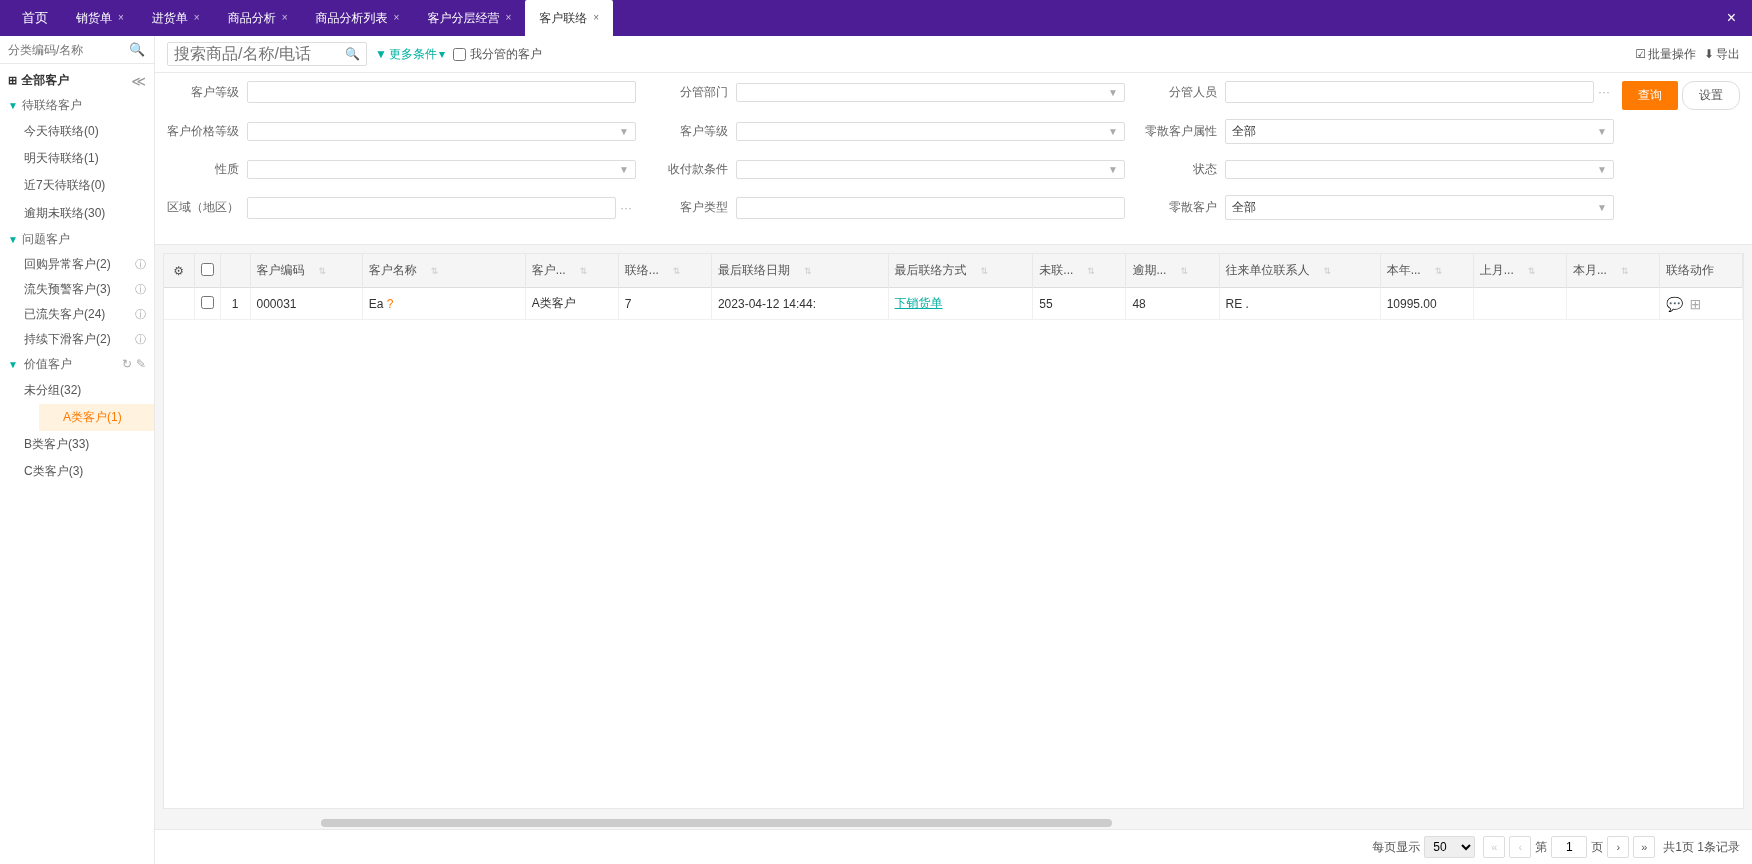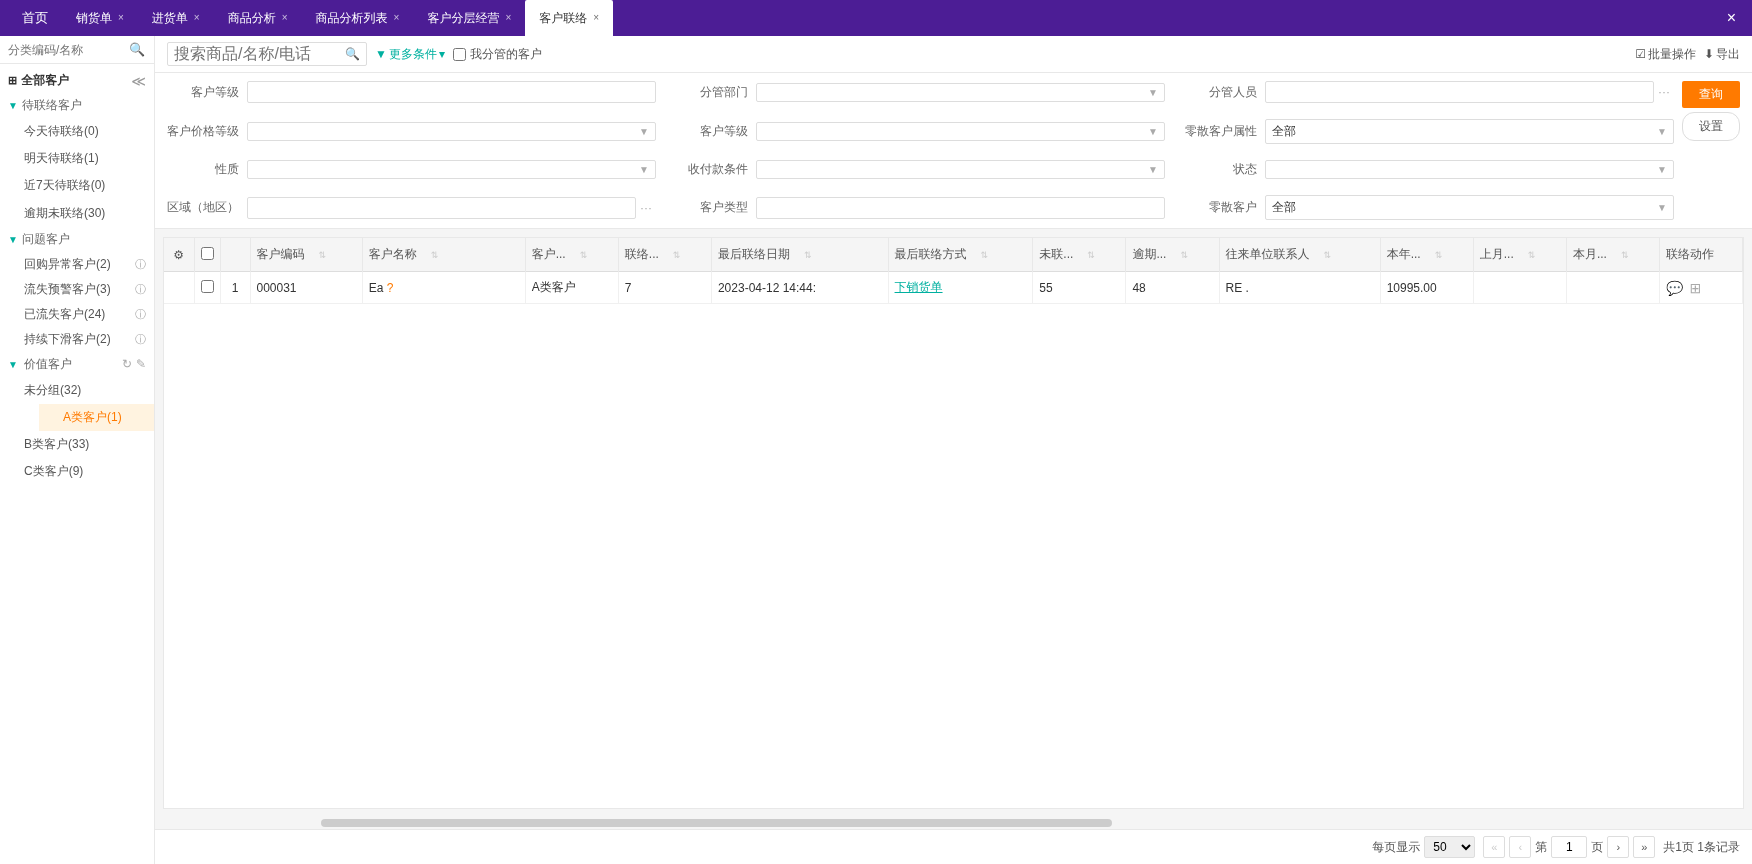--- a/index.html
+++ b/index.html
@@ -156,21 +156,21 @@
       background: white;
       padding: 8px 12px;
       border-bottom: 1px solid #e8e8e8;
     }
     .adv-filter-row {
       display: flex;
       align-items: center;
       margin-bottom: 8px;
       gap: 0;
     }
-    .adv-filter-row:last-child { margin-bottom: 0; }
+    .adv-filter-row:last-child { margin-bottom: 16px; }
     .filter-field {
       display: flex;
       align-items: center;
       flex: 1;
       min-width: 0;
     }
     .filter-label {
       color: #666;
       font-size: 12px;
       white-space: nowrap;
@@ -204,21 +204,21 @@
       cursor: pointer;
       min-width: 0;
     }
     .filter-select .down-arrow { color: #aaa; font-size: 10px; }
     .filter-dots { color: #aaa; padding: 0 4px; cursor: pointer; }
     .filter-divider { width: 20px; }
 
     
     .action-btns {
       display: flex;
-      flex-direction: column;
+      flex-direction: row;
       gap: 4px;
       padding-left: 8px;
     }
     .btn-query {
       background: #ff7a00;
       color: white;
       border: none;
       border-radius: 2px;
       padding: 5px 16px;
       cursor: pointer;
@@ -447,21 +447,21 @@
         <span>价值客户</span>
       </div>
       <div style="display:flex;gap:4px;">
         <span style="color:#aaa;cursor:pointer;">↻</span>
         <span style="color:#aaa;cursor:pointer;">✎</span>
       </div>
     </div>
     <div class="sidebar-item">未分组(32)</div>
     <div class="sidebar-item active">A类客户(1)</div>
     <div class="sidebar-item">B类客户(33)</div>
-    <div class="sidebar-item">C类客户(9)</div>
+    <div class="sidebar-item">C类客户(3)</div>
   </div>
 
   <div class="content-area">
 
     <div class="filter-toolbar">
       <div class="filter-search">
         <input type="text" placeholder="搜索商品/名称/电话" style="">
         <span class="icon">🔍</span>
       </div>
       <div class="filter-more">

